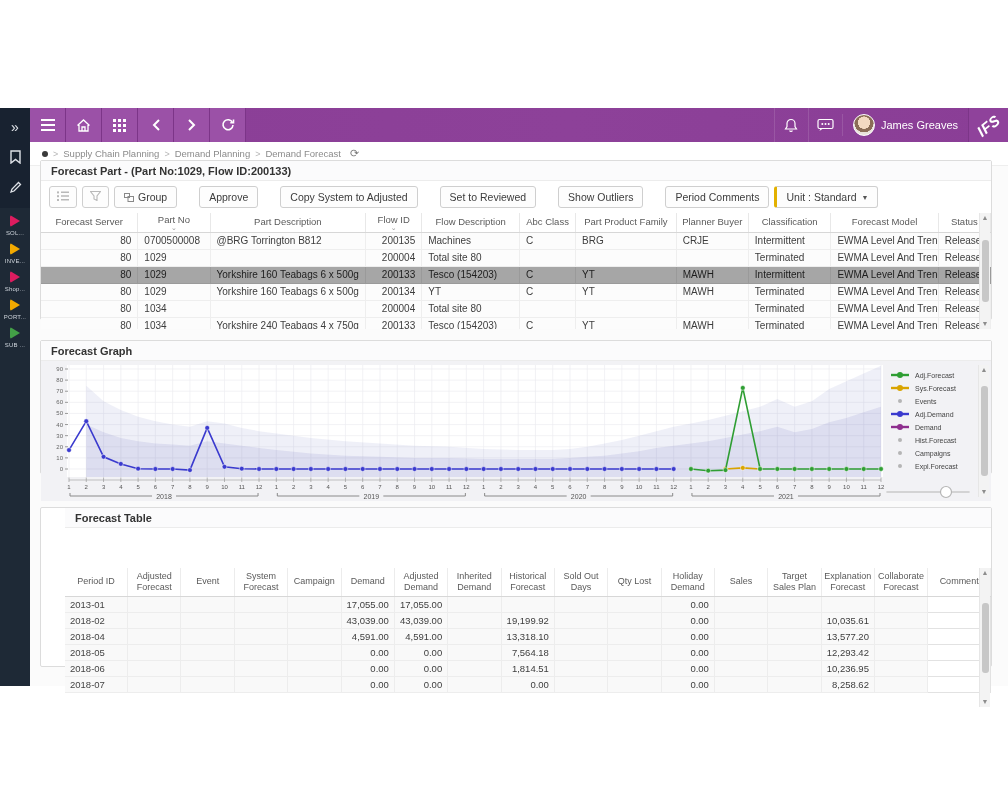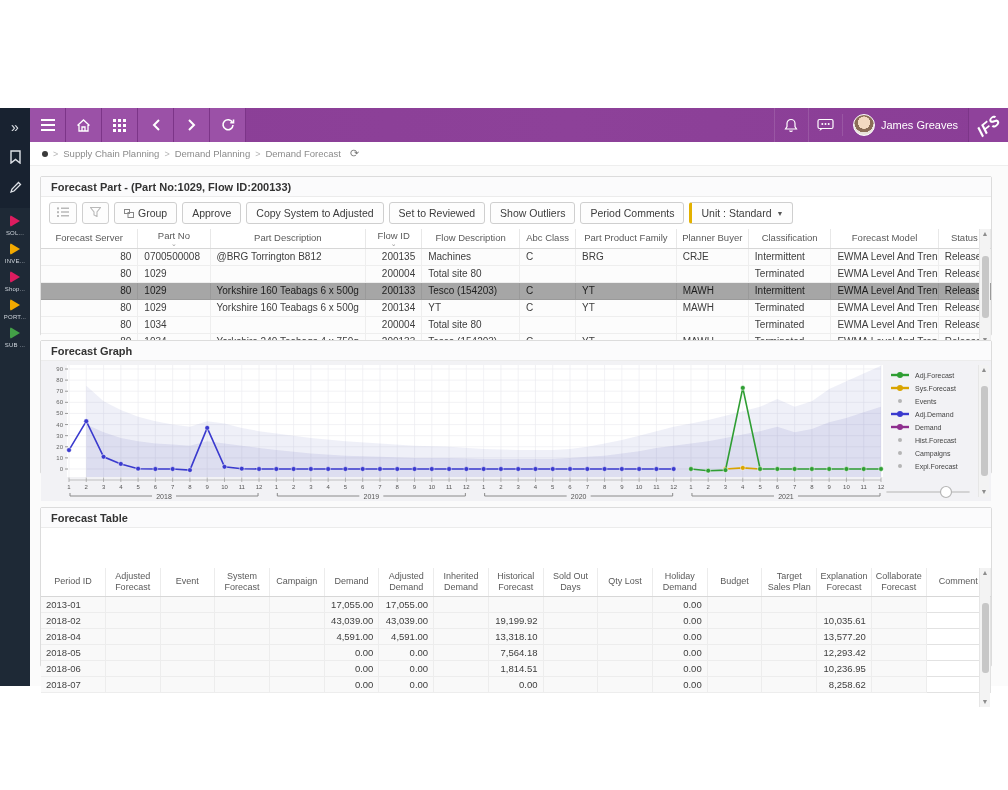--- a/index.html
+++ b/index.html
@@ -31,21 +31,21 @@
   #breadcrumb .dot { width:6px; height:6px; border-radius:50%; background:#3a3a3a; }
   #breadcrumb .sep { color:#b5b5b5; font-size:9px; }
   #breadcrumb .bc-item { cursor:pointer; }
   #bc-refresh { color:#777; font-size:11px; margin-left:4px; cursor:pointer; }
 
   
   .panel { position:absolute; left:40px; width:952px; background:#fff; border:1px solid #dcdcdc; border-radius:2px; }
   .panel-title { font-size:11px; font-weight:bold; color:#333; padding:4px 10px 3px 10px; background:#fbfbfc; border-bottom:1px solid #ececec; }
 
   
-  #panel-part { top:68px; height:160px; }
+  #panel-part { top:52px; height:160px; }
   #toolbar { display:flex; align-items:center; gap:5px; padding:5px 8px; }
   .tbtn { background:#fdfdfd; border:1px solid #cfcfcf; border-radius:3px; font-size:10.5px; color:#3c3c3c; padding:4px 9px; cursor:pointer; white-space:nowrap; font-family:"Liberation Sans",sans-serif; }
   .tbtn.iconbtn { color:#b9b9b9; padding:4px 7px; }
   #unit-btn { border-left:3px solid #e3b100; display:flex; gap:5px; align-items:center; }
   #unit-btn .caret { font-size:7px; color:#555; }
 
   .gridwrap { position:relative; overflow:hidden; }
   table.grid { width:100%; border-collapse:collapse; table-layout:fixed; }
   table.grid th { font-size:9.5px; font-weight:normal; color:#5a5a5a; border-bottom:1px solid #d7d7d7; border-right:1px solid #e8e8e8; padding:2px 4px; text-align:center; background:#fff; line-height:1.15; }
   table.grid td { font-size:10px; color:#3d3d3d; border-bottom:1px solid #eee; border-right:1px solid #eee; padding:1px 6px; height:17px; white-space:nowrap; overflow:hidden; background:#fcfcfc; }
@@ -57,21 +57,21 @@
   .vscroll { position:absolute; right:1px; width:11px; background:#f3f3f3; border-left:1px solid #e6e6e6; display:flex; flex-direction:column; align-items:center; justify-content:space-between; padding:1px 0; }
   .vscroll .arrow { font-size:7px; color:#8d8d8d; line-height:8px; }
   .vscroll .thumb { width:7px; background:#c7c7c7; border-radius:3px; flex:0 0 auto; }
 
   
   #panel-graph { top:232px; height:134px; }
   #chart-area { position:relative; height:140px; background:#f2f2f5; }
   #chart-svg { position:absolute; left:0; top:0; }
 
   
-  #panel-ftable { top:399px; height:160px; }
+  #panel-ftable { top:399px; height:160px;padding-left:24px; }
   #ftable-wrap { position:relative; overflow:hidden; height:139px;margin-top:40px; }
   table.fgrid { width:100%; border-collapse:collapse; table-layout:fixed; }
   table.fgrid th { font-size:9px; font-weight:normal; color:#5a5a5a; border-bottom:1px solid #d7d7d7; border-right:1px solid #ececec; padding:3px 2px; text-align:center; line-height:1.2; background:#fff; height:26px; }
   table.fgrid td { font-size:9.5px; color:#3d3d3d; border-bottom:1px solid #ededed; border-right:1px solid #ededed; padding:1px 5px; height:16px; white-space:nowrap; overflow:hidden; background:#f9f9f9; }
   table.fgrid td.num { text-align:right; }
   table.fgrid td.comment { background:#ffffff; border:1px solid #e2e2e2; cursor:text; }
   table.fgrid td.pid { text-align:left; color:#444; }
 
   svg text { font-family:"Liberation Sans", sans-serif; }
 </style>
@@ -212,21 +212,21 @@
               <rect x="0" y="4.2" width="2" height="2"></rect>
               <rect x="0" y="8" width="2" height="2"></rect>
             </g>
           </svg>
       </button>
       <button class="tbtn iconbtn">
         <svg width="11" height="10" viewBox="0 0 11 10">
             <path d="M0.5 0.5 h10 L7 5 v4.5 L4 8 V5 Z" fill="none" stroke="#b9b9b9" stroke-width="1.1"></path>
           </svg>
       </button>
-      <span id="toolbar-buttons" style="display:flex;gap:5px;">
+      <span id="toolbar-buttons" style="display:flex;gap:22px;">
           <button class="tbtn"><svg width="10" height="9" viewBox="0 0 10 9" style="margin-right: 4px; vertical-align: -1px;">
               <rect x="0.5" y="0.5" width="5" height="4" fill="none" stroke="#888"></rect>
               <rect x="4" y="3.5" width="5.5" height="5" fill="none" stroke="#888"></rect>
             </svg>Group</button>
           <button class="tbtn">Approve</button>
           <button class="tbtn">Copy System to Adjusted</button>
           <button class="tbtn">Set to Reviewed</button>
           <button class="tbtn">Show Outliers</button>
           <button class="tbtn">Period Comments</button>
         </span>
@@ -679,21 +679,21 @@
               <th>Event</th>
               <th>System Forecast</th>
               <th>Campaign</th>
               <th>Demand</th>
               <th>Adjusted Demand</th>
               <th>Inherited Demand</th>
               <th>Historical Forecast</th>
               <th>Sold Out Days</th>
               <th>Qty Lost</th>
               <th>Holiday Demand</th>
-              <th>Budget</th>
+              <th>Sales</th>
               <th>Target Sales Plan</th>
               <th>Explanation Forecast</th>
               <th>Collaborate Forecast</th>
               <th>Comment</th>
             </tr>
           </thead>
         <tbody id="ftable-body">
             <tr>
               <td class="pid">2013-01</td>
               <td class="num"></td>

